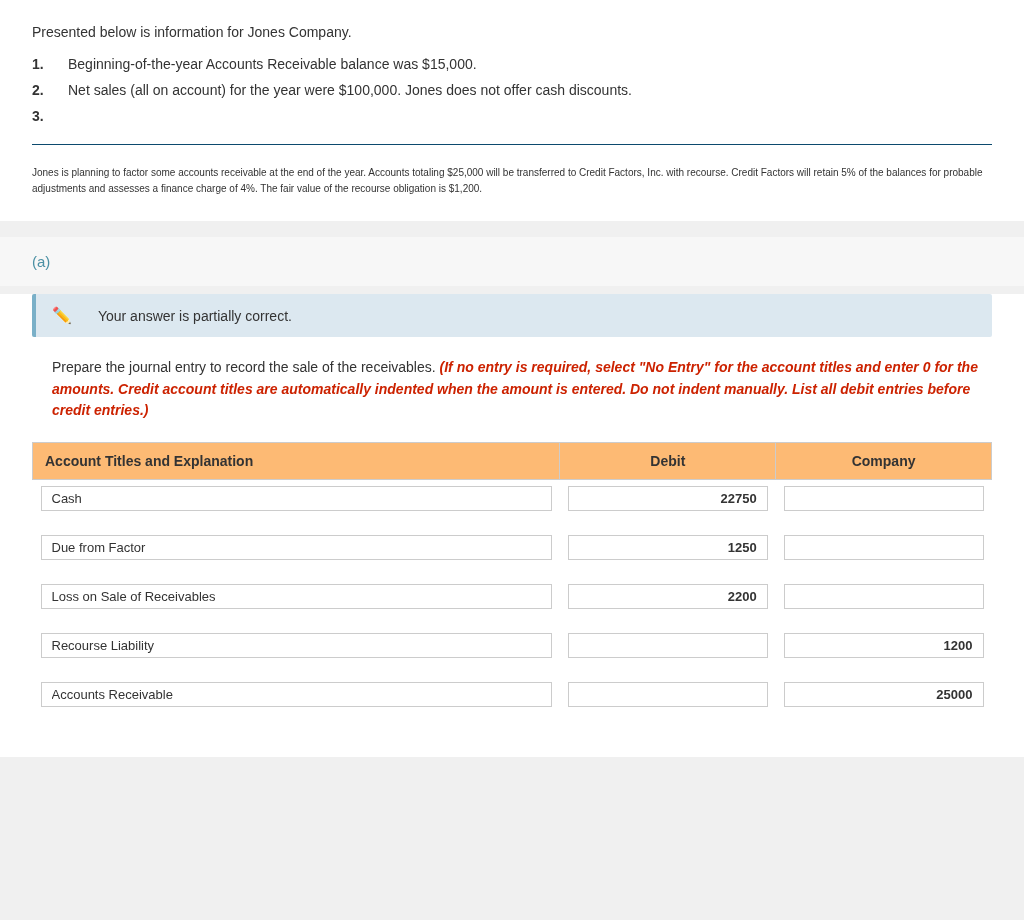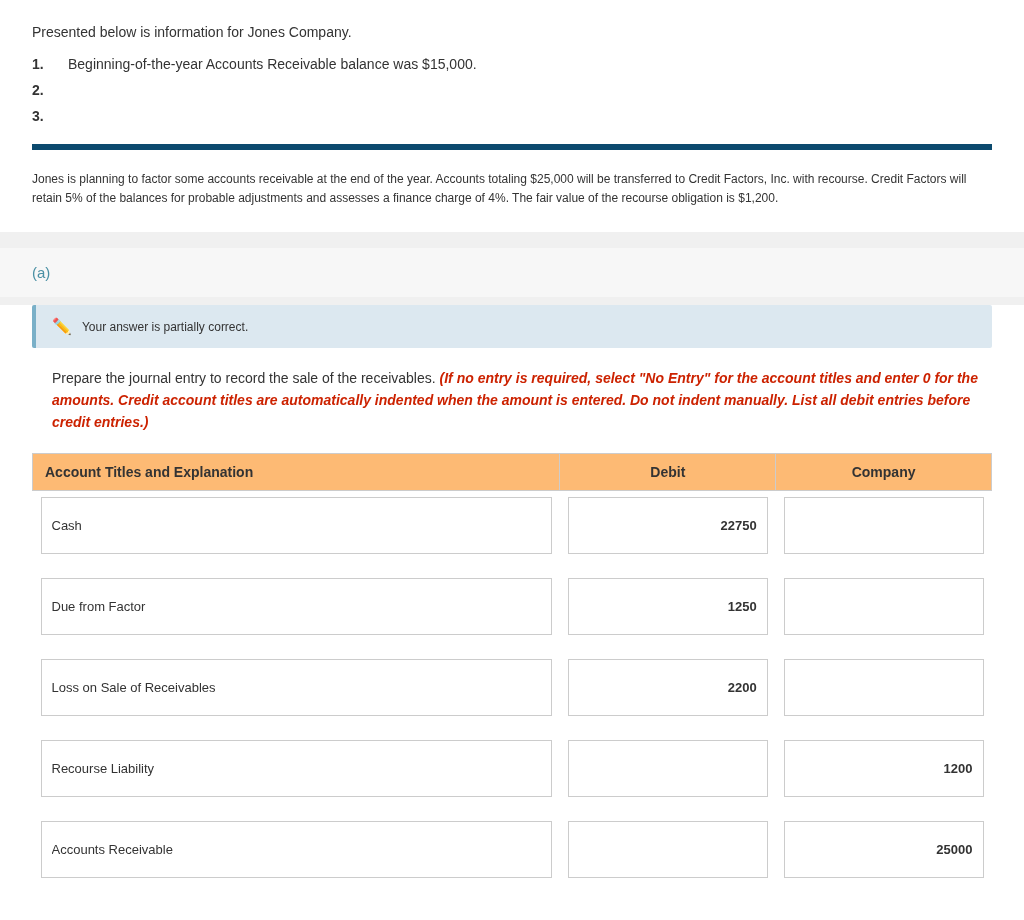--- a/index.html
+++ b/index.html
@@ -43,23 +43,23 @@
       margin-bottom: 10px;
       font-size: 14px;
     }
 
     .numbered-list li .num {
       font-weight: bold;
       min-width: 36px;
     }
 
     .paragraph-block {
-      font-size: 12px;
+      font-size: 10px;
       line-height: 1.6;
-      border-top: 6px solid #0c4a6e;
+      border-top: 1px solid #0c4a6e;
       padding-top: 20px;
       margin-top: 4px;
     }
 
     .section-a {
       background: #f7f7f7;
       padding: 16px 32px;
       margin-bottom: 8px;
     }
 
@@ -84,22 +84,23 @@
       gap: 10px;
       border-radius: 2px;
     }
 
     .pencil-icon {
       color: #5a8fa8;
       font-size: 16px;
     }
 
     .partial-correct-text {
-      font-size: 12px;
+      font-size: 14px;
       color: #333;
+      margin-left: 16px;
     }
 
     .instruction-block {
       font-size: 14px;
       line-height: 1.55;
       margin-bottom: 20px;
       margin-left: 20px;
     }
 
     .instruction-block .red-italic {
@@ -151,21 +152,21 @@
       text-align: right;
     }
 
     .row-spacer {
       height: 6px;
     }
 
     .input-field {
       width: 100%;
       border: 1px solid #ccc;
-      padding: 20px 10px;
+      padding: 4px 10px;
       font-size: 13px;
       color: #333;
       background: #fff;
       outline: none;
     }
 
     .input-field.text-right {
       text-align: right;
       font-weight: bold;
     }
@@ -178,20 +179,21 @@
   <div class="top-section">
     <p class="intro">Presented below is information for Jones Company.</p>
 
     <ul class="numbered-list">
       <li>
         <span class="num">1.</span>
         <span>Beginning-of-the-year Accounts Receivable balance was $15,000.</span>
       </li>
       <li>
         <span class="num">2.</span>
+        <span>Net sales (all on account) for the year were $100,000. Jones does not offer cash discounts.</span>
       </li>
       <li>
         <span class="num">3.</span>
       </li>
     </ul>
 
     <div class="paragraph-block">
       <p>Jones is planning to factor some accounts receivable at the end of the year. Accounts totaling $25,000 will be transferred to Credit Factors, Inc. with recourse. Credit Factors will retain 5% of the balances for probable adjustments and assesses a finance charge of 4%. The fair value of the recourse obligation is $1,200.</p>
     </div>
   </div>

